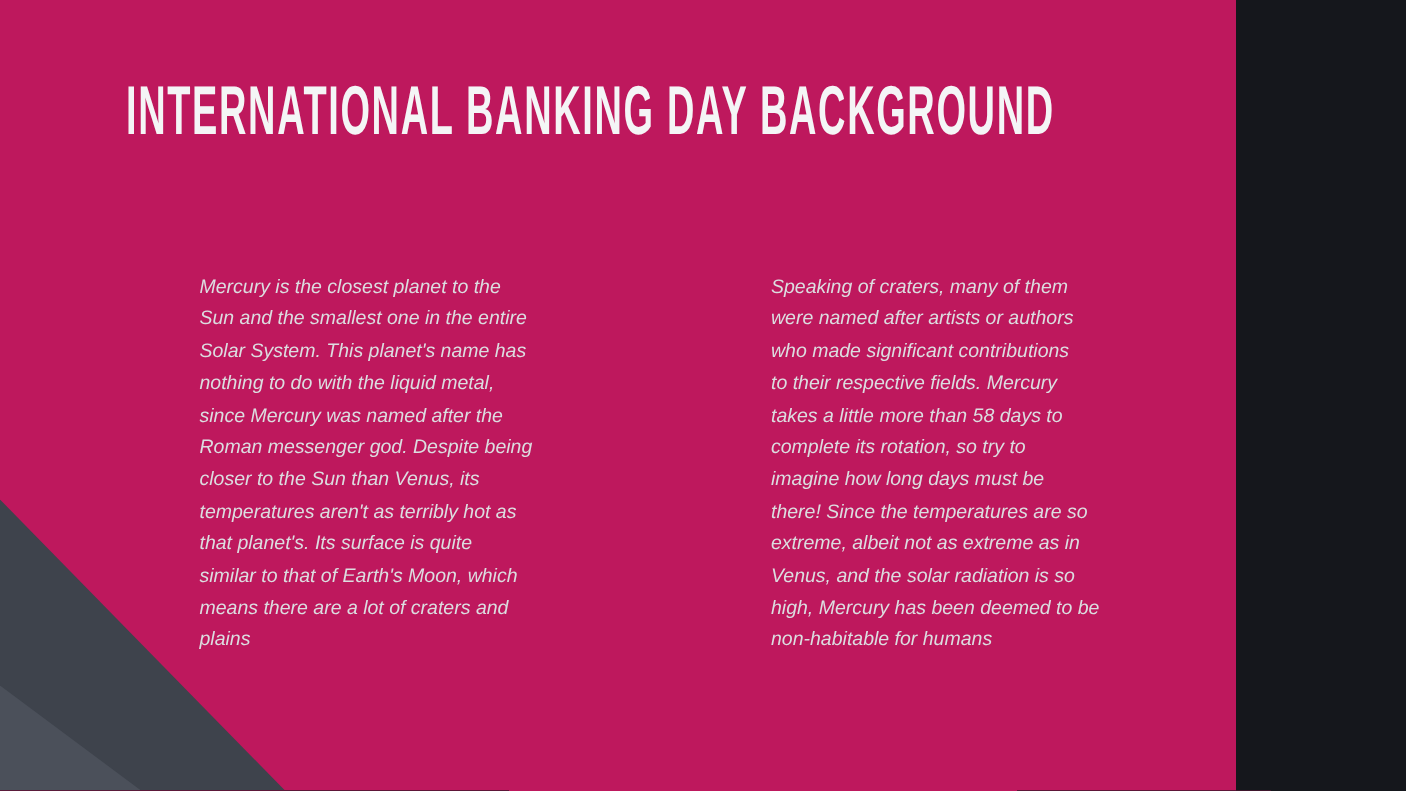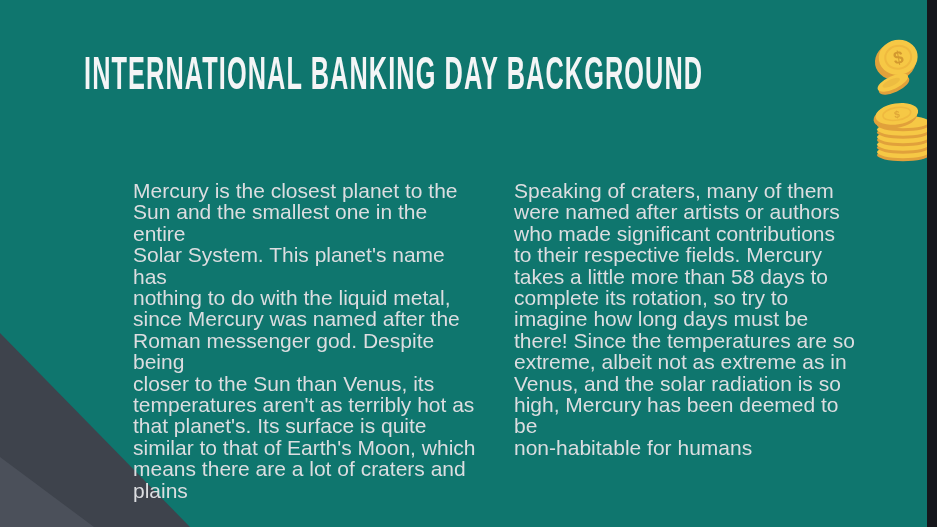--- a/index.html
+++ b/index.html
@@ -1,19 +1,19 @@
 <!DOCTYPE html>
 <html><head>
 <meta charset="utf-8">
 <style>
   html,body{margin:0;padding:0;background:#15171c;}
   .slide{
     position:relative;
-    width:927px;height:527px;
-    background:#0f766e;
+    width:824px;height:527px;
+    background:#be185d;
     overflow:hidden;
     font-family:"Liberation Sans",sans-serif;
   }
   .tri{position:absolute;left:0;}
   .tri-large{
     top:333px;width:190px;height:194px;
     background:#3e434c;
     clip-path:polygon(0 0,100% 100%,0 100%);
   }
   .tri-small{
@@ -30,23 +30,24 @@
     letter-spacing:2px;
   }
   .title-inner{
     display:inline-block;
     transform:scaleX(0.55);
     transform-origin:0 50%;
   }
   .col{
     position:absolute;top:180px;
     margin:0;width:345px;
-    font-size:21px;line-height:21.4px;
+    font-size:13px;line-height:21.4px;
     color:#dcdde0;
     white-space:pre-line;
+    font-style:italic;
   }
   .col-left{left:133px;}
   .col-right{left:514px;}
   .coins{position:absolute;left:870px;top:36px;}
 </style>
 </head>
 <body>
 
 <div class="slide">
 

